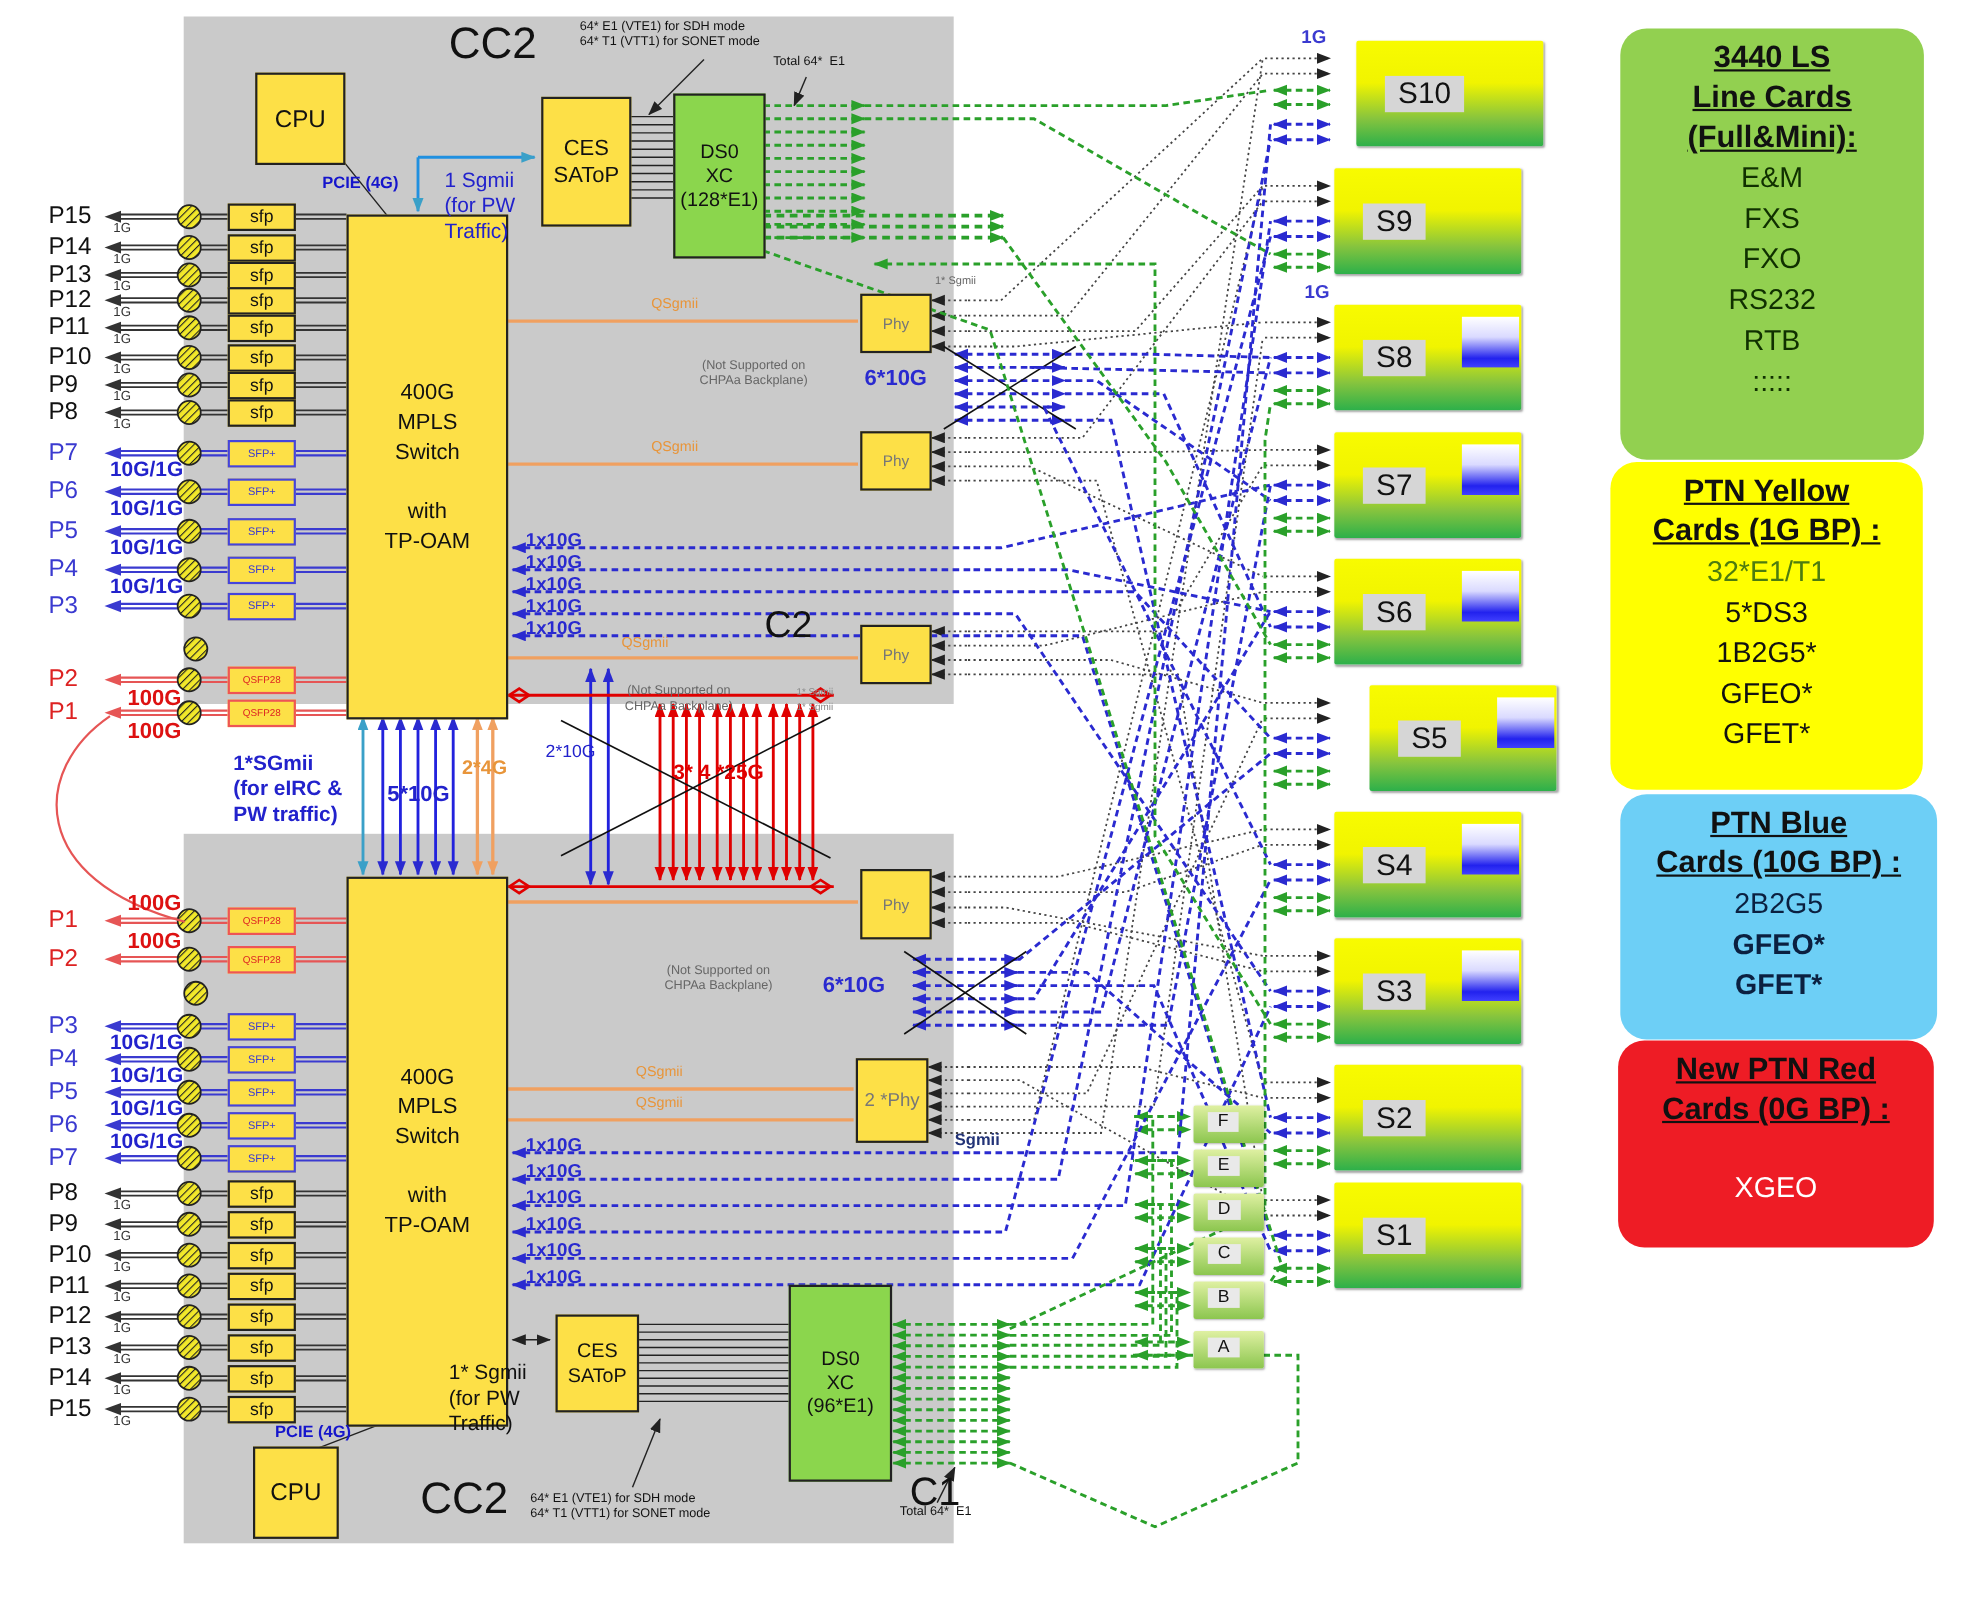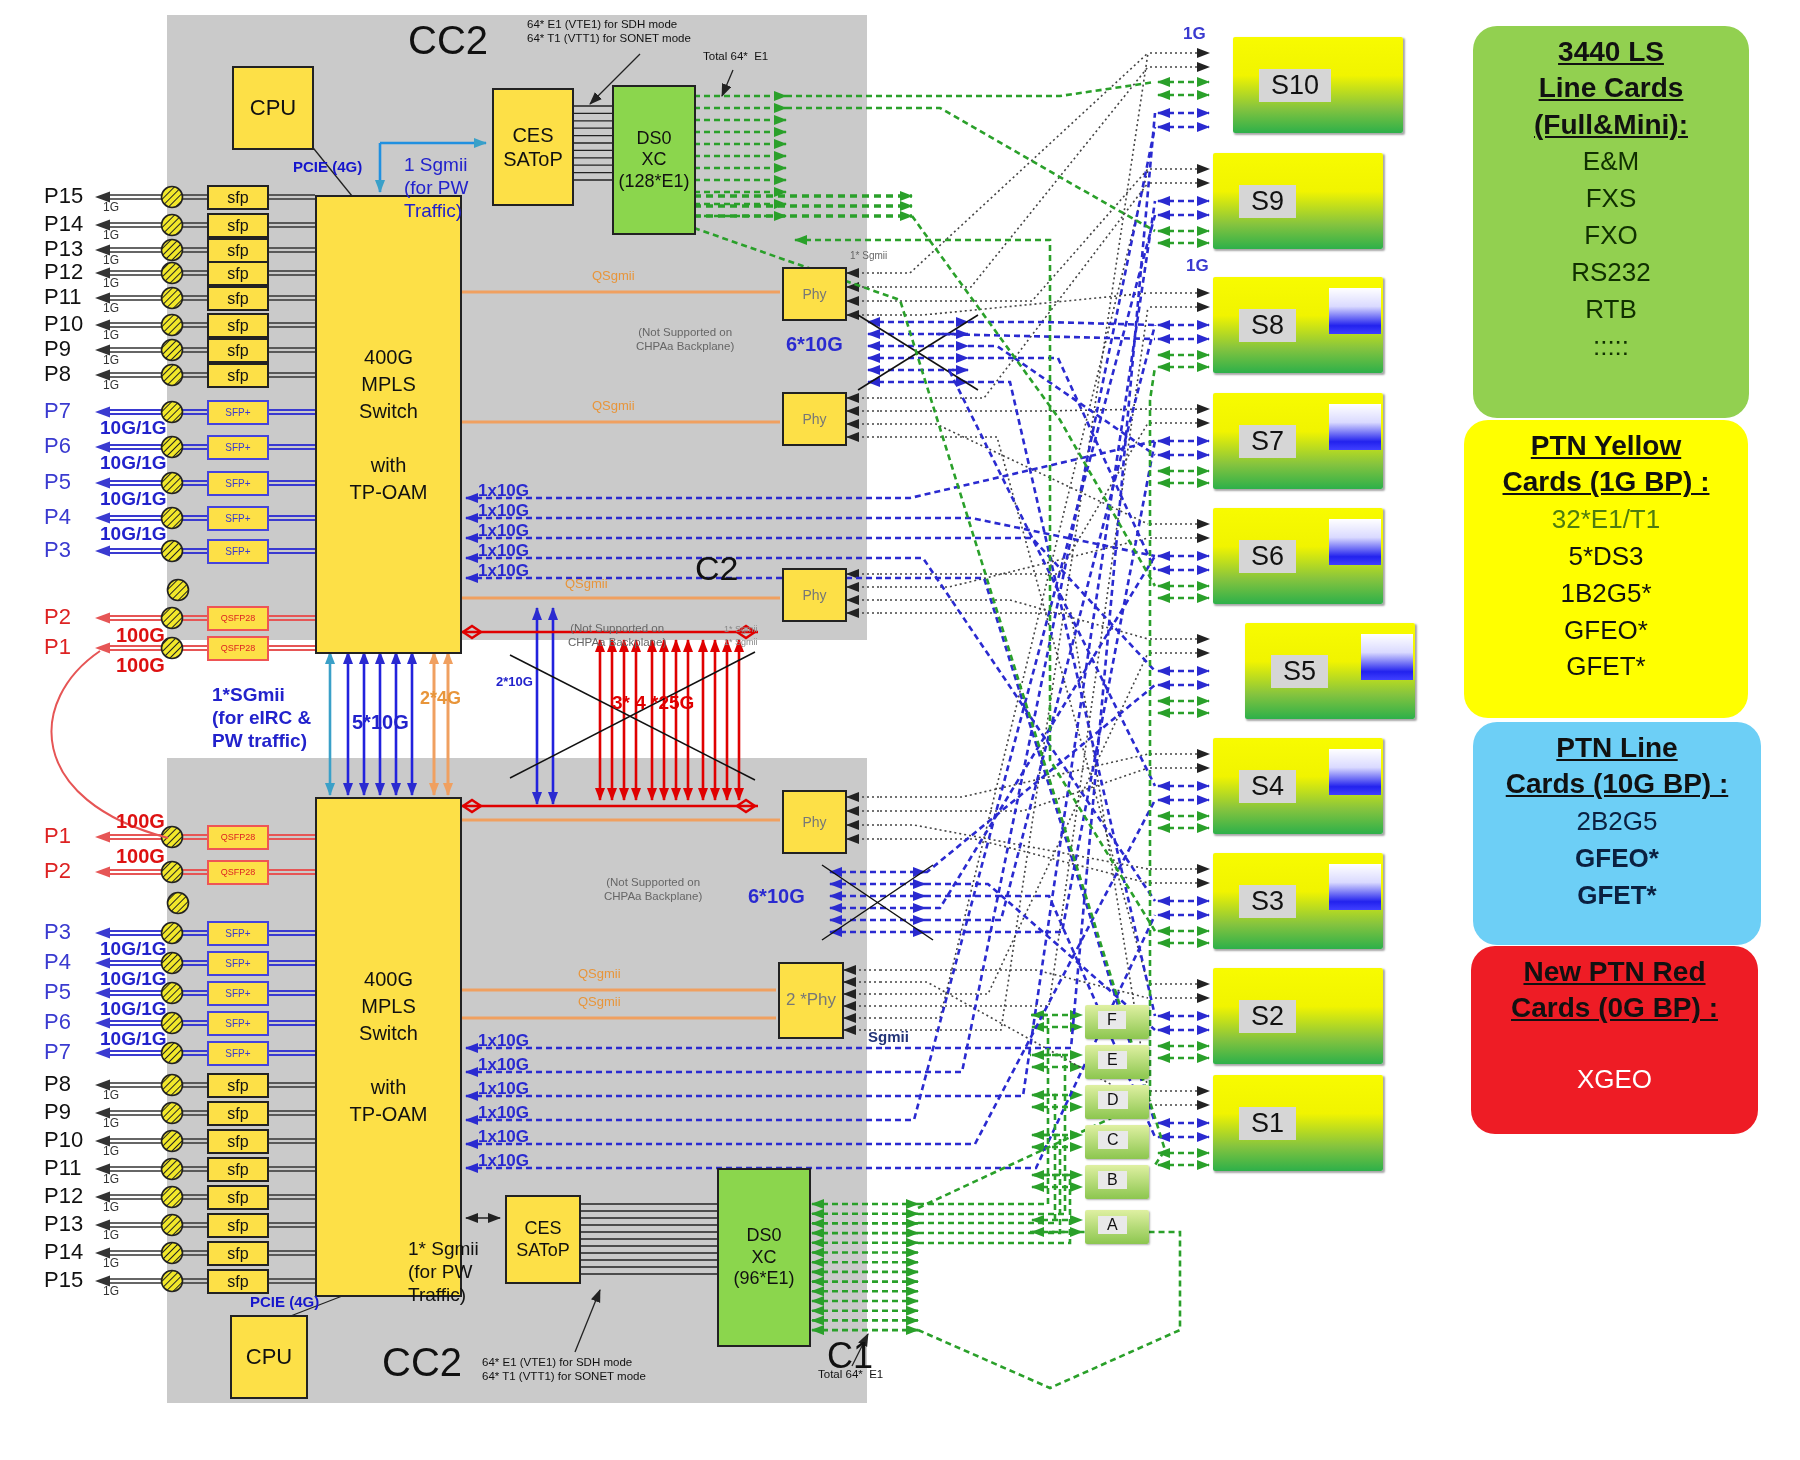--- a/index.html
+++ b/index.html
@@ -687,21 +687,21 @@
 CHPAa Backplane)</div>
     <div class="lbl " style="left:568px;top:622px;font-size:11.5px;color:#666;text-align:center;">(Not Supported on
 CHPAa Backplane)</div>
     <div class="lbl " style="left:604px;top:876px;font-size:11.5px;color:#666;text-align:center;">(Not Supported on
 CHPAa Backplane)</div>
     <div class="lbl " style="left:212px;top:684px;font-size:19px;font-weight:bold;color:#2222cc;">1*SGmii
 (for eIRC &amp;
 PW traffic)</div>
     <div class="lbl " style="left:352px;top:710px;font-size:20px;font-weight:bold;color:#2222cc;">5*10G</div>
     <div class="lbl " style="left:420px;top:688px;font-size:18px;font-weight:bold;color:#e8953a;">2*4G</div>
-    <div class="lbl " style="left:496px;top:674px;font-size:13px;font-weight:bold;color:#2222cc;">2*10G</div>
+    <div class="lbl " style="left:496px;top:674px;font-size:16px;font-weight:normal;color:#2222cc;">2*10G</div>
     <div class="lbl " style="left:612px;top:692px;font-size:19px;font-weight:bold;color:#e00000;">3* 4 *25G</div>
     <div class="scard" style="left:1213px;top:37px;margin-left:20px;">
       <div class="plate">S10</div>
     </div>
     <div class="scard" style="left:1213px;top:153px;">
       <div class="plate">S9</div>
     </div>
     <div class="scard" style="left:1213px;top:277px;">
       <div class="plate">S8</div>
       <div class="bluepatch"></div>
@@ -766,21 +766,21 @@
     <div class="legend" style="left:1464px;top:420px;width:284px;height:290px;background:#ffff00;">
       <div class="t" style="white-space: pre;">PTN Yellow
 Cards (1G BP) :</div>
       <div class="i" style="color: #4d7c0f;">32*E1/T1</div>
       <div class="i" style="color: rgb(17, 17, 17);">5*DS3</div>
       <div class="i" style="color: rgb(17, 17, 17);">1B2G5*</div>
       <div class="i" style="color: rgb(17, 17, 17);">GFEO*</div>
       <div class="i" style="color: rgb(17, 17, 17);">GFET*</div>
     </div>
     <div class="legend" style="left:1473px;top:722px;width:288px;height:215px;background:#6dcff6;">
-      <div class="t" style="white-space: pre;">PTN Line
+      <div class="t" style="white-space: pre;">PTN Blue
 Cards (10G BP) :</div>
       <div class="i" style="color: rgb(11, 32, 64);">2B2G5</div>
       <div class="i" style="color: rgb(11, 32, 64); font-weight: bold;">GFEO*</div>
       <div class="i" style="color: rgb(11, 32, 64); font-weight: bold;">GFET*</div>
     </div>
     <div class="legend" style="left:1471px;top:946px;width:287px;height:180px;background:#ee1c25;">
       <div class="t" style="white-space: pre;">New PTN Red
 Cards (0G BP) :</div>
       <div class="i" style="color: rgb(255, 255, 255); margin-top: 34px;">XGEO</div>
     </div>

